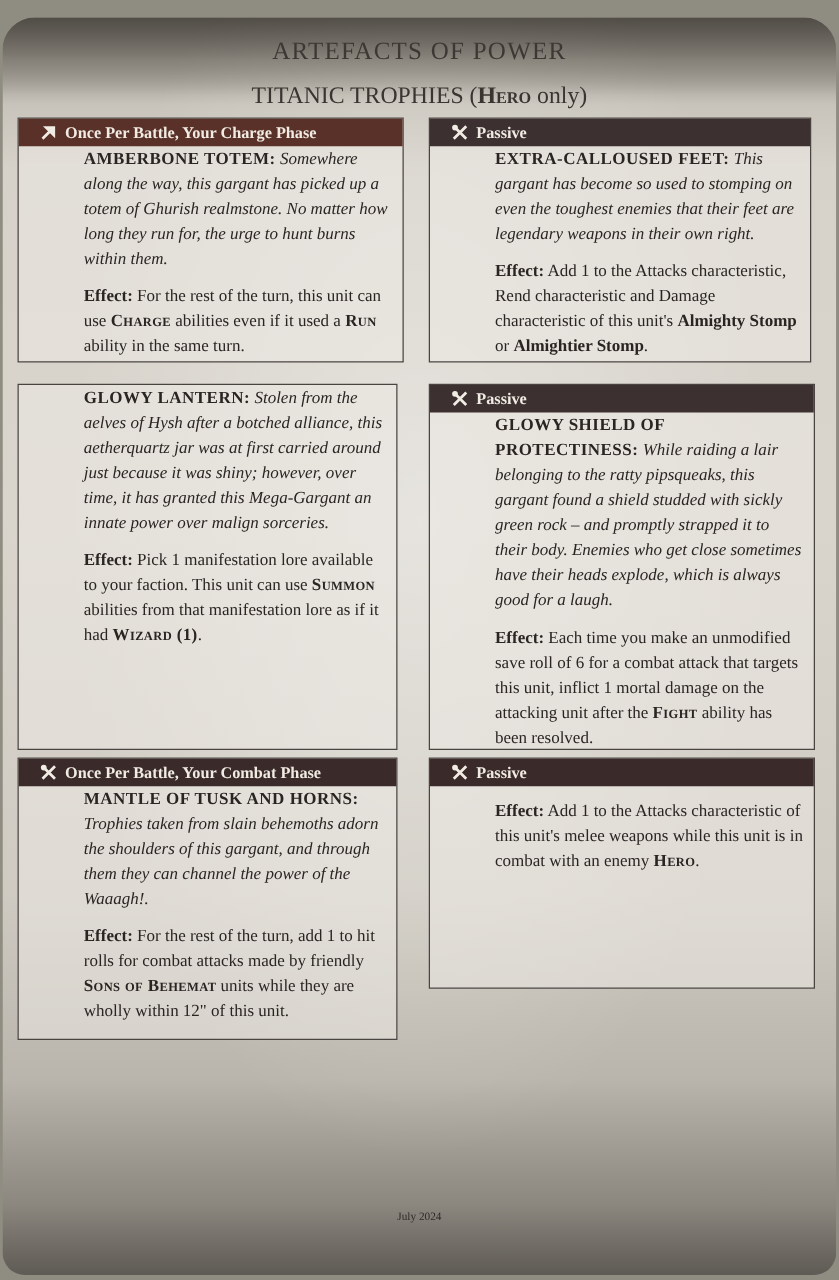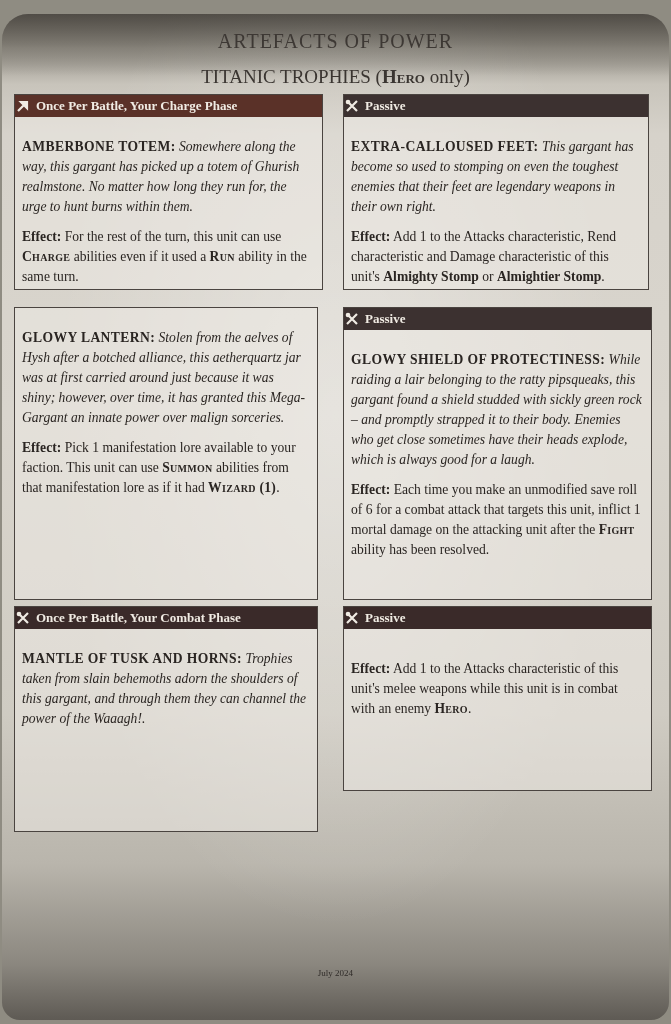--- a/index.html
+++ b/index.html
@@ -39,31 +39,31 @@
   .subtitle .sc { font-variant: small-caps; font-weight: bold; }
 
   .ability {
     position: absolute;
     border: 1.5px solid #4a4440;
     background: rgba(236,233,227,0.55);
   }
   .ability .bar {
     height: 22px;
     display: flex; align-items: center;
-    padding-left: 0;
+    padding-left: 16px;
     color: #f0ebe3;
     font-size: 13px; font-weight: bold;
     white-space: nowrap;
   }
   .bar.charge { background: #5a3128; }
   .bar.passive { background: #3c3130; }
   .bar.deploy { background: #2c2a29; }
   .bar.combat { background: #3a2a29; }
   .bar .icon { width: 15px; height: 15px; margin-right: 6px; display: inline-flex; align-items: center; justify-content: center; }
-  .ability .body { padding: 20px 8px 6px 7px; font-size: 13.6px; line-height: 20px; }
+  .ability .body { padding: 0 8px 6px 7px; font-size: 13.6px; line-height: 20px; margin-left: 45px; }
   .ability .name { font-weight: bold; letter-spacing: 0.4px; }
   .ability .lore { font-style: italic; }
   .ability .effect { margin-top: 10px; }
   .ability .effect .lbl { font-weight: bold; }
   .kw { font-weight: bold; font-variant: small-caps; letter-spacing: 0.3px; }
   .bold { font-weight: bold; }
 
   .footer {
     position: absolute; left: 0; width: 100%; top: 954px;
     text-align: center; font-size: 9px; font-weight: normal; color: #2f2b28;
@@ -136,20 +136,21 @@
       <span class="icon">
         <svg width="14" height="14" viewBox="0 0 14 14">
             <path d="M2 12 L12 2 M2 2 L12 12" stroke="#f0ebe3" stroke-width="2.2"></path>
             <circle cx="3" cy="3" r="2.3" fill="#f0ebe3"></circle>
           </svg>
       </span>
       <span>Once Per Battle, Your Combat Phase</span>
     </div>
     <div class="body">
       <div><span class="name">MANTLE OF TUSK AND HORNS:</span> <span class="lore">Trophies taken from slain behemoths adorn the shoulders of this gargant, and through them they can channel the power of the Waaagh!.</span></div>
+      <div class="effect"><span class="lbl">Effect:</span> <span>For the rest of the turn, add 1 to hit rolls for combat attacks made by friendly </span><span class="kw">Sons of Behemat</span><span> units while they are wholly within 12" of this unit.</span></div>
     </div>
   </div>
 
   <div class="ability" style="left:341px; top:592px; width:309px; height:185px;">
     <div class="bar combat">
       <span class="icon">
         <svg width="14" height="14" viewBox="0 0 14 14">
             <path d="M2 12 L12 2 M2 2 L12 12" stroke="#f0ebe3" stroke-width="2.2"></path>
             <circle cx="3" cy="3" r="2.3" fill="#f0ebe3"></circle>
           </svg>

